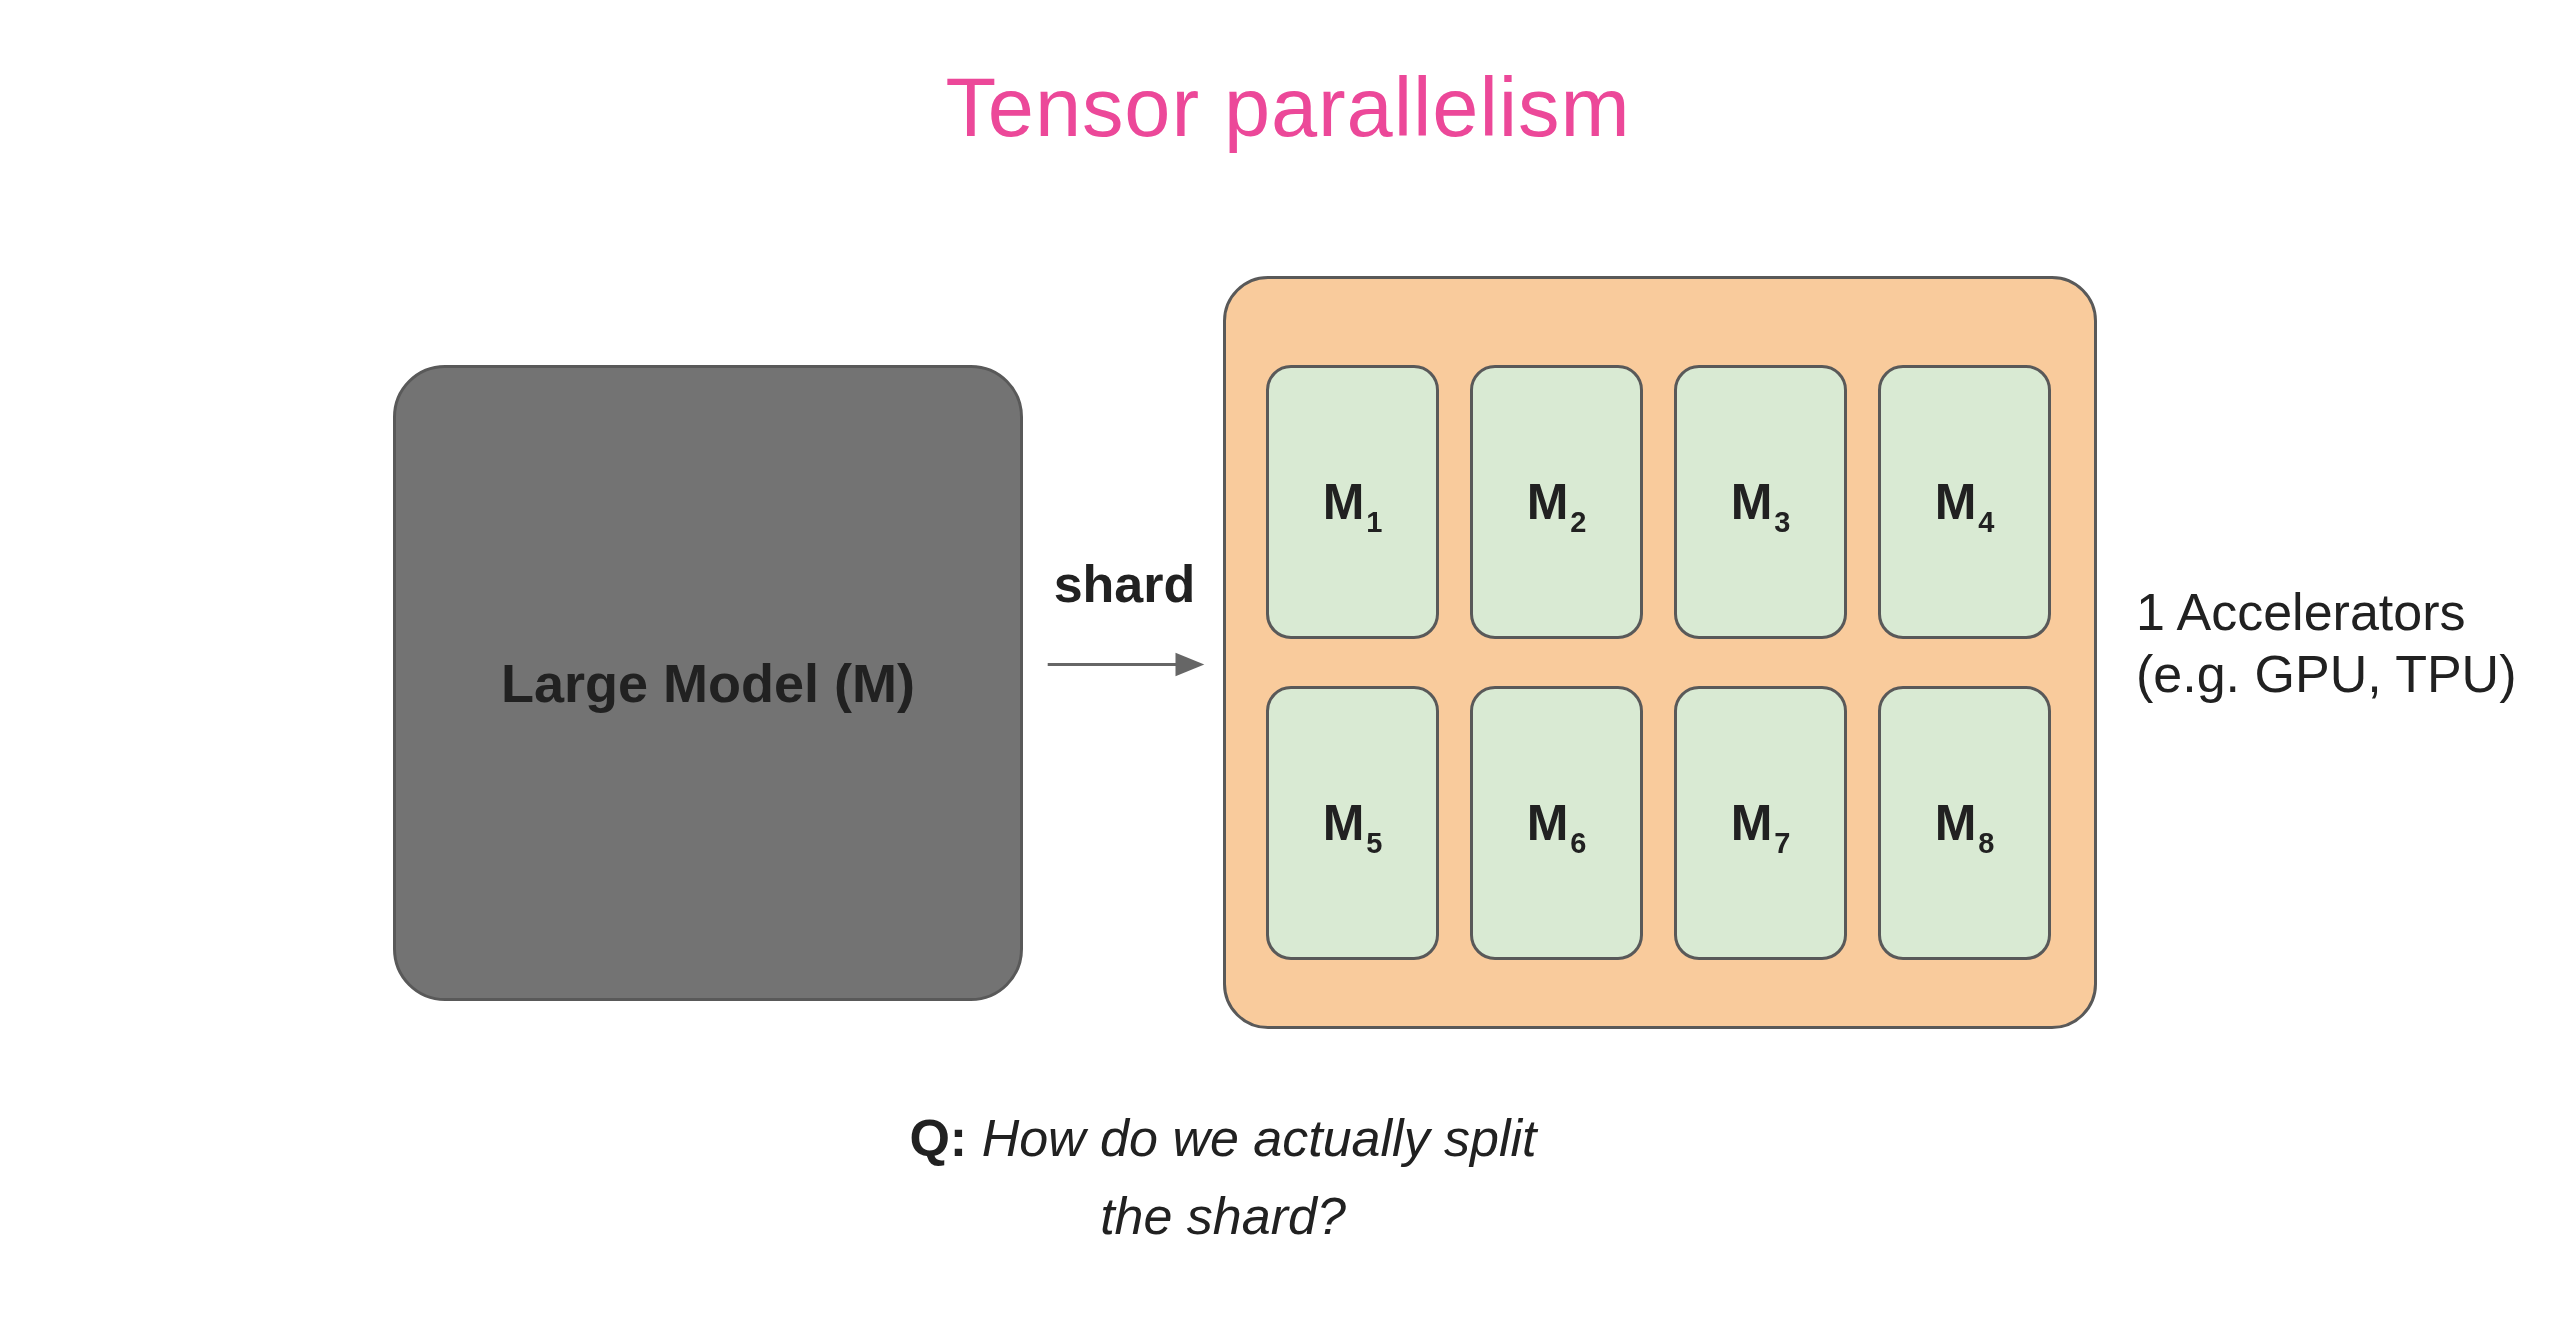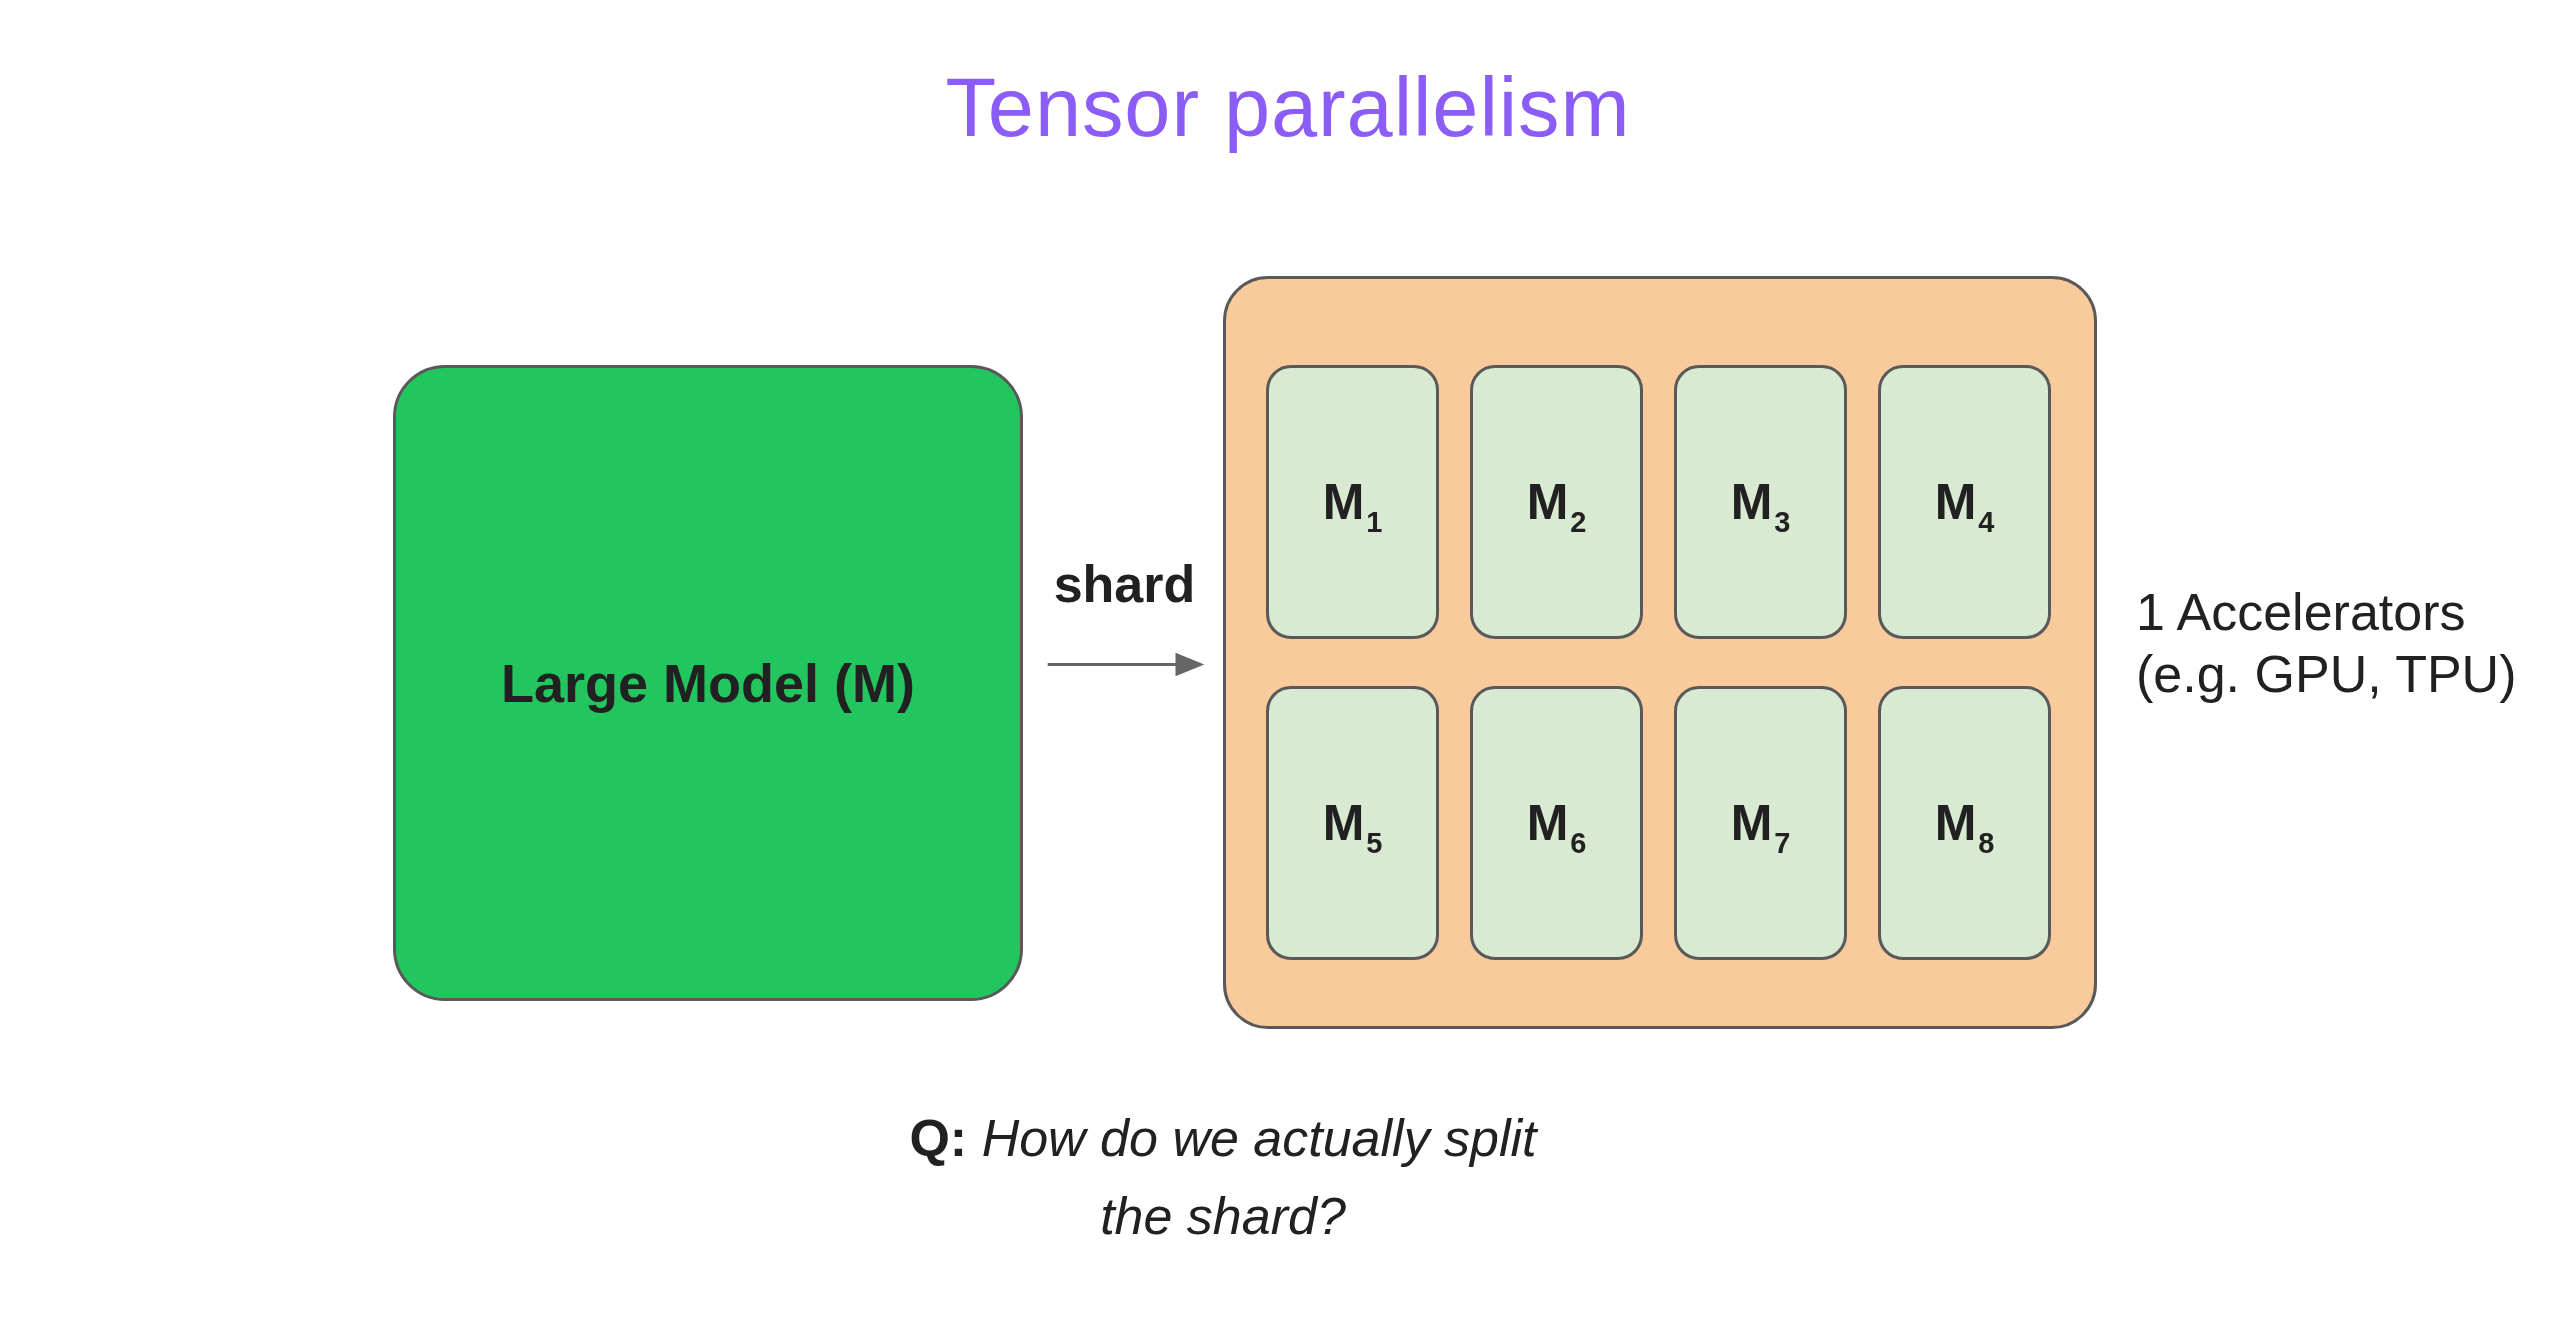--- a/index.html
+++ b/index.html
@@ -9,33 +9,33 @@
     font-family: "Liberation Sans", sans-serif;
     color: #212121;
     overflow: hidden;
   }
   .slide { position: relative; width: 2576px; height: 1322px; background: #ffffff; }
 
   .title {
     position: absolute; left: 0; top: 60px; width: 2576px;
     text-align: center;
     font-size: 83px; font-weight: 400; letter-spacing: 0.9px;
-    color: #8b5cf6;
+    color: #ec4899;
   }
 
   .left-caption {
     position: absolute; left: 0; top: 550px; width: 355px;
     text-align: center;
     font-size: 52px; line-height: 1.2; font-weight: 400;
   }
 
   .model-box {
     position: absolute; left: 393px; top: 365px;
     width: 630px; height: 636px;
-    background: #22c55e;
+    background: #737373;
     border: 3.2px solid #595959;
     border-radius: 52px;
     box-sizing: border-box;
     display: flex; align-items: center; justify-content: center;
   }
   .model-box-label { font-size: 54px; font-weight: 700; }
 
   .shard-label {
     position: absolute; left: 1016px; top: 554px; width: 217px;
     text-align: center; font-size: 52px; font-weight: 700;

